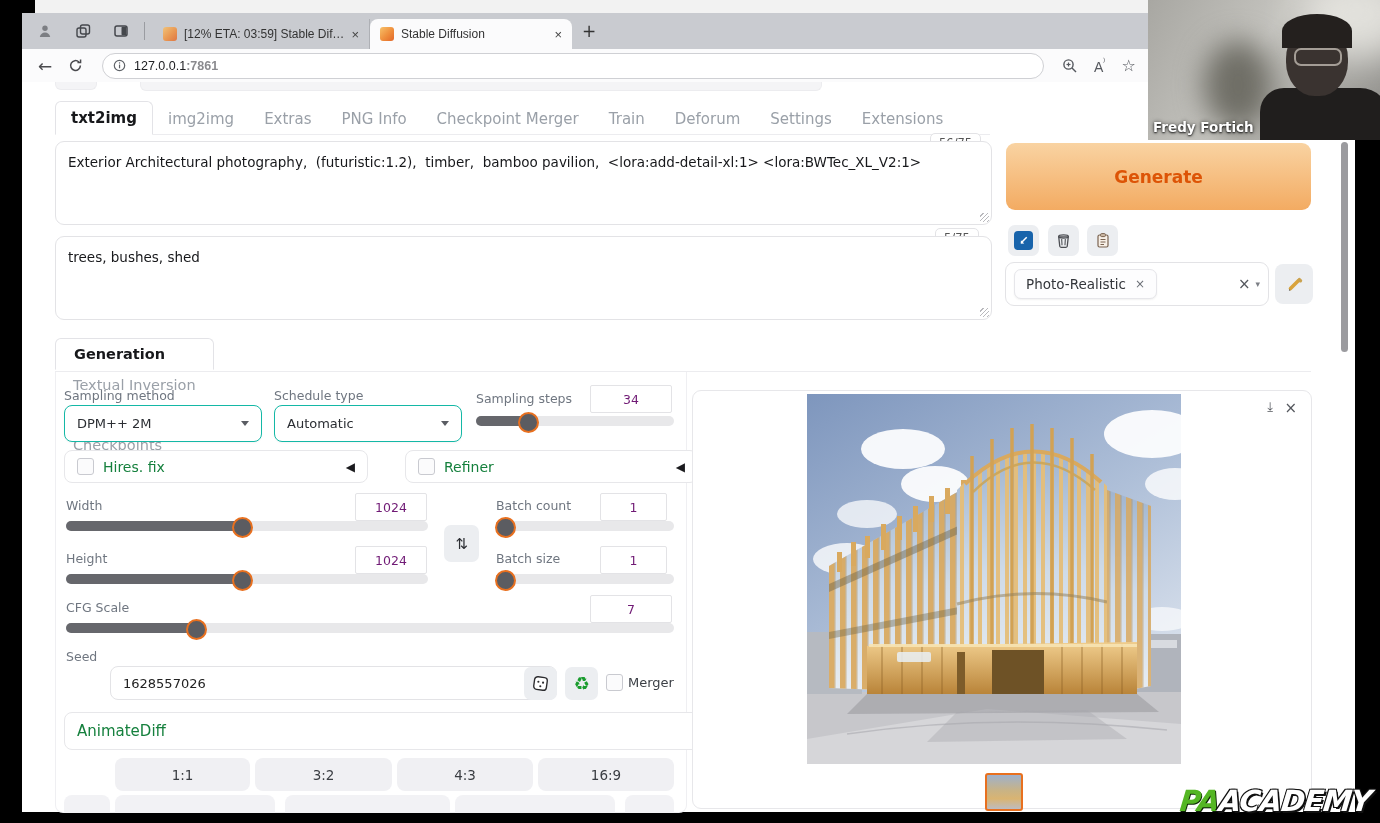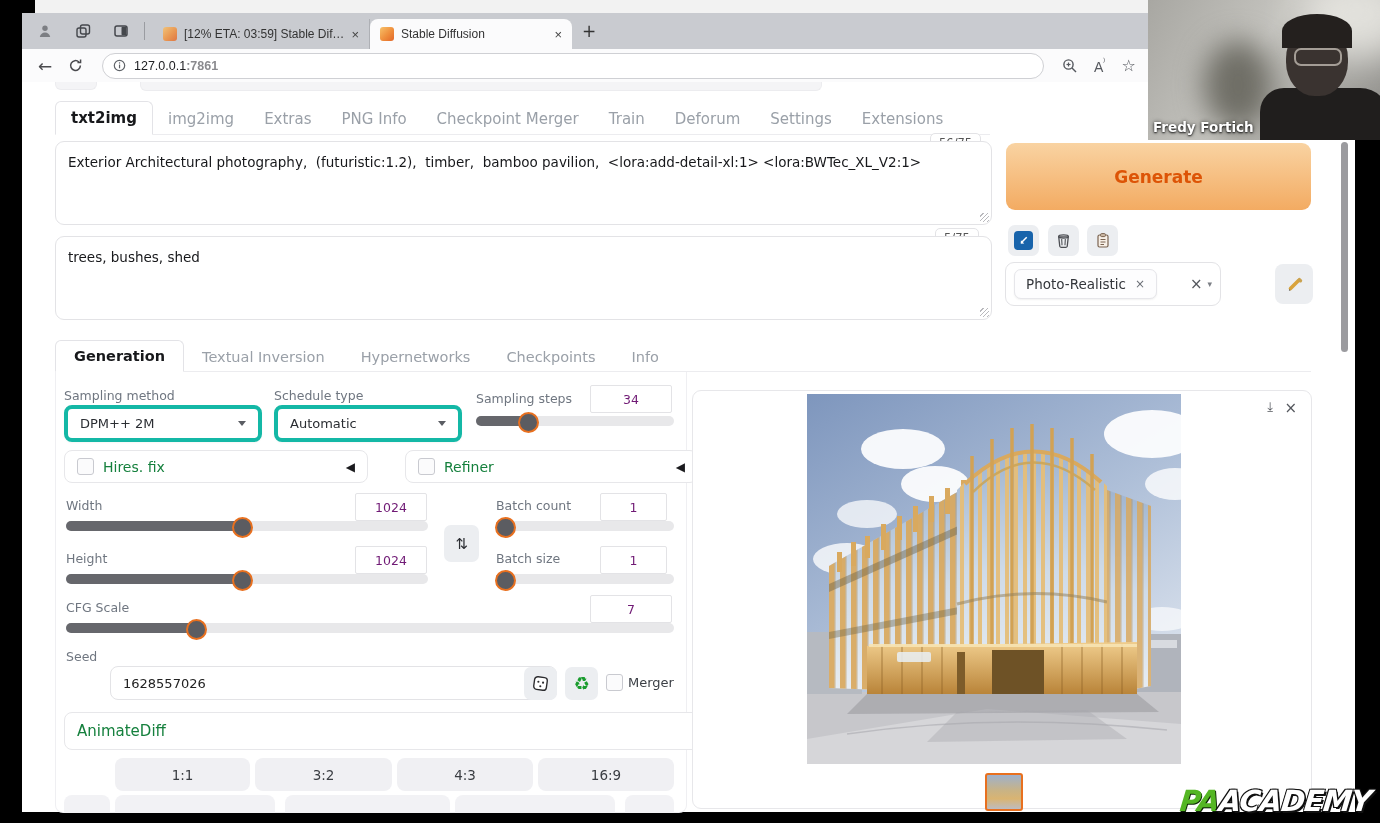--- a/index.html
+++ b/index.html
@@ -34,34 +34,34 @@
   .promptbox{position:absolute;left:33px;width:935px;height:82px;background:#fff;border:1px solid #e3e3e6;border-radius:9px;}
   .promptbox textarea{width:100%;height:100%;border:none;outline:none;resize:none;background:transparent;
       font-family:"DejaVu Sans",sans-serif;font-size:13.5px;color:#17181b;padding:11px 12px;box-sizing:border-box;line-height:1.35;}
   .resize-grip{position:absolute;right:2px;bottom:2px;width:9px;height:9px;
       background:repeating-linear-gradient(135deg,transparent 0 2px,#b9b9bd 2px 3px);}
   .counter{position:absolute;background:#fff;border:1px solid #e3e3e6;border-radius:5px;font-size:11.5px;color:#555;padding:2px 8px;}
   .genbtn{position:absolute;left:984px;top:130px;width:305px;height:67px;border-radius:9px;cursor:pointer;
       background:linear-gradient(180deg,#f9d3a2 0%,#f3ab62 100%);display:flex;align-items:center;justify-content:center;
       font-size:17px;font-weight:700;color:#dd5406;}
   .iconbtn{position:absolute;top:212px;width:31px;height:31px;border-radius:7px;background:#eceef1;display:flex;align-items:center;justify-content:center;cursor:pointer;}
-  .stylesbox{position:absolute;left:983px;top:249px;width:216px;height:44px;border:1px solid #e3e3e6;border-radius:9px;background:#fff;display:flex;align-items:center;padding:0 8px;box-sizing:border-box;text-align:right;}
+  .stylesbox{position:absolute;left:983px;top:249px;width:264px;height:44px;border:1px solid #e3e3e6;border-radius:9px;background:#fff;display:flex;align-items:center;padding:0 8px;box-sizing:border-box;text-align:right;}
   .stylechip{display:flex;align-items:center;gap:9px;border:1px solid #e6e6ea;border-radius:7px;background:#fdfdfe;box-shadow:0 1px 2px rgba(0,0,0,.06);padding:6px 11px;font-size:13.5px;color:#33363b;}
   .chipx{color:#6b6f76;font-size:12px;cursor:pointer;}
   .styles-right{margin-left:auto;display:flex;align-items:center;gap:5px;color:#55585e;}
   .styles-clear{font-size:15px;cursor:pointer;}
   .styles-caret{font-size:9px;color:#7c7f85;cursor:pointer;}
   .pencilbtn{position:absolute;left:1253px;top:251px;width:38px;height:40px;border-radius:8px;background:#eceef1;display:flex;align-items:center;justify-content:center;cursor:pointer;}
-  .subtabs{position:absolute;left:33px;top:325px;display:flex;align-items:flex-end;height:34px;}
+  .subtabs{position:absolute;left:33px;top:325px;display:flex;height:34px;flex-direction:column;}
   .subtab{font-size:14.5px;color:#9aa0a8;padding:7px 18px;cursor:pointer;white-space:nowrap;}
   .subtab.active{color:#17181b;font-weight:700;border:1px solid #e3e3e7;border-bottom:1px solid #fff;border-radius:6px 6px 0 0;background:#fff;}
   .subline{position:absolute;left:33px;top:358px;width:1256px;height:1px;background:#ececef;}
   .panelL{position:absolute;left:33px;top:359px;width:630px;height:440px;border:1px solid #efeff2;border-top:none;border-radius:0 0 8px 8px;}
   .plabel{position:absolute;font-size:12.5px;color:#6f7680;white-space:nowrap;}
-  .dropdown{position:absolute;height:37px;background:#fff;border:4px solid #14b8a6;border-radius:8px;display:flex;align-items:center;padding:0 12px;box-sizing:border-box;font-size:13px;color:#2b2e33;font-weight:500;box-shadow:0 1px 2px rgba(0,0,0,.04);cursor:pointer;}
+  .dropdown{position:absolute;height:37px;background:#fff;border:1px solid #14b8a6;border-radius:8px;display:flex;align-items:center;padding:0 12px;box-sizing:border-box;font-size:13px;color:#2b2e33;font-weight:500;box-shadow:0 1px 2px rgba(0,0,0,.04);cursor:pointer;}
   .dd-caret{margin-left:auto;width:0;height:0;border-left:4px solid transparent;border-right:4px solid transparent;border-top:5px solid #5a5d63;}
   .numbox{position:absolute;height:26px;background:#fff;border:1px solid #e3e3e6;border-radius:2px;display:flex;align-items:center;justify-content:center;font-size:12.5px;color:#701a75;}
   .slider{position:absolute;height:10px;border-radius:6px;background:#e8e8ea;cursor:pointer;}
   .slider .fill{position:absolute;left:0;top:0;height:100%;border-radius:6px;background:#66676c;}
   .slider .thumb{position:absolute;top:-4px;width:17px;height:17px;border-radius:50%;background:#5b5c61;margin-left:-8px;}
   .accordion{position:absolute;height:33px;border:1px solid #e7e7ea;border-radius:8px;background:#fff;display:flex;align-items:center;padding:0 12px;box-sizing:border-box;gap:9px;}
   .checkbox{width:15px;height:15px;border:1.5px solid #c9cad0;border-radius:3px;background:#fbfbfc;flex:none;cursor:pointer;}
   .acc-label{font-size:14px;color:#15803d;}
   .acc-arrow{margin-left:auto;font-size:12px;color:#1b1b1e;}
   .seedbox{position:absolute;height:34px;background:#fff;border:1px solid #e3e3e6;border-radius:8px;display:flex;align-items:center;padding:0 12px;box-sizing:border-box;font-size:13px;color:#222;}

